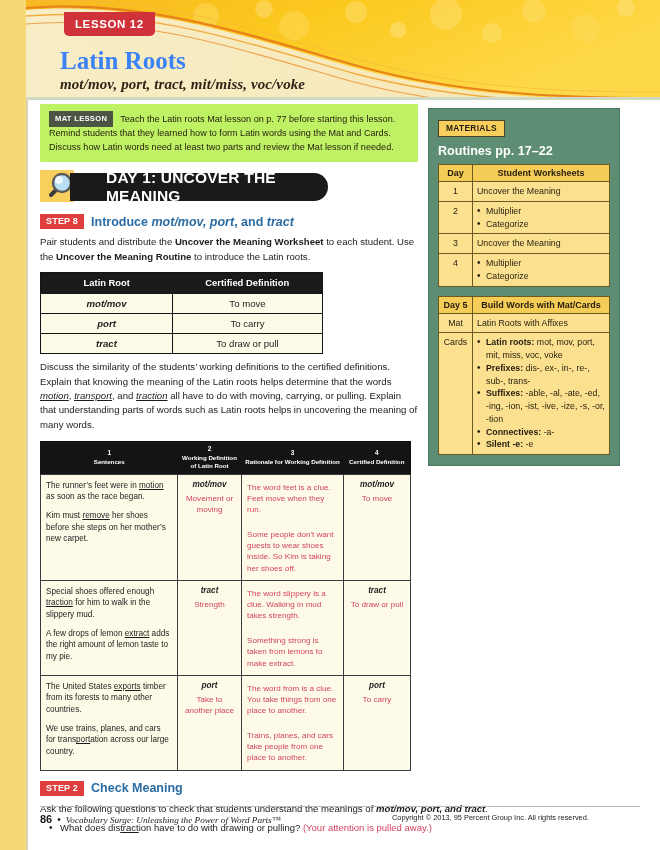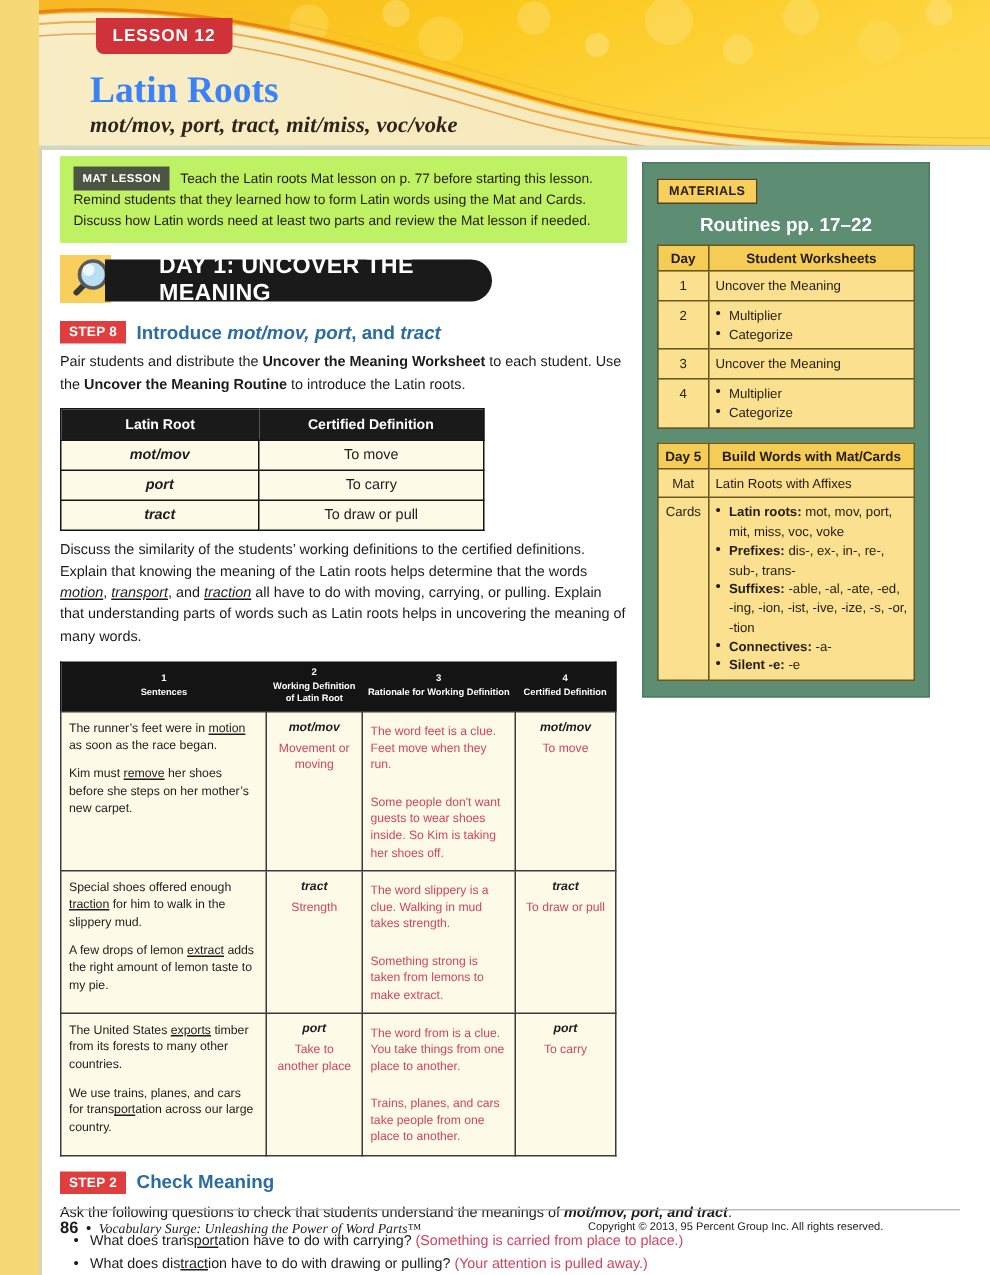--- a/index.html
+++ b/index.html
@@ -169,21 +169,21 @@
     position: absolute; left: 428px; top: 108px; width: 192px;
     background: #5d8d72; border: 1px solid #4b7a60;
     padding: 8px 9px 10px 9px;
   }
   .materials-tag {
     display: inline-block; background: #f8cf5d; color: #241c0e;
     font-size: 8.4px; font-weight: bold; letter-spacing: .3px;
     padding: 2px 7px 3px 7px; border: 1px solid #4a4129;
   }
   .routines {
-    color: #fff; font-size: 12.6px; font-weight: bold; margin-top: 7px; margin-bottom: 6px; text-align: center;
+    color: #fff; font-size: 12.6px; font-weight: bold; margin-top: 7px; margin-bottom: 6px;
   }
   .sb-table {
     width: 100%; border-collapse: collapse; border: 1.2px solid #6b5a1f; padding-left: 33px;
   }
   .sb-table th {
     background: #f5cc55; color: #241c0e; font-size: 9px; font-weight: bold;
     border: 1px solid #6b5a1f; padding: 3px 2px; text-align: center;
   }
   .sb-table td {
     background: #fbe08f; border: 1px solid #6b5a1f;
@@ -406,24 +406,20 @@
       <span class="step-badge">STEP 2</span>
       <span class="step-title">Check Meaning</span>
     </div>
 
     <div class="para" style="width:500px;">
       <span>Ask the following questions to check that students understand the meanings of </span><b><i>mot/mov, port, and tract</i></b><span>.</span>
     </div>
 
     <div class="q-list" style="width:500px;">
       <div class="q-item">
-        <span>What does trans</span><u>port</u><span>ation have to do with carrying?</span>
-        <span class="ans">(Something is carried from place to place.)</span>
-      </div>
-      <div class="q-item">
         <span>What does dis</span><u>tract</u><span>ion have to do with drawing or pulling?</span>
         <span class="ans">(Your attention is pulled away.)</span>
       </div>
 
     </div>
 
   </div>
 
 
   <div class="sidebar">

